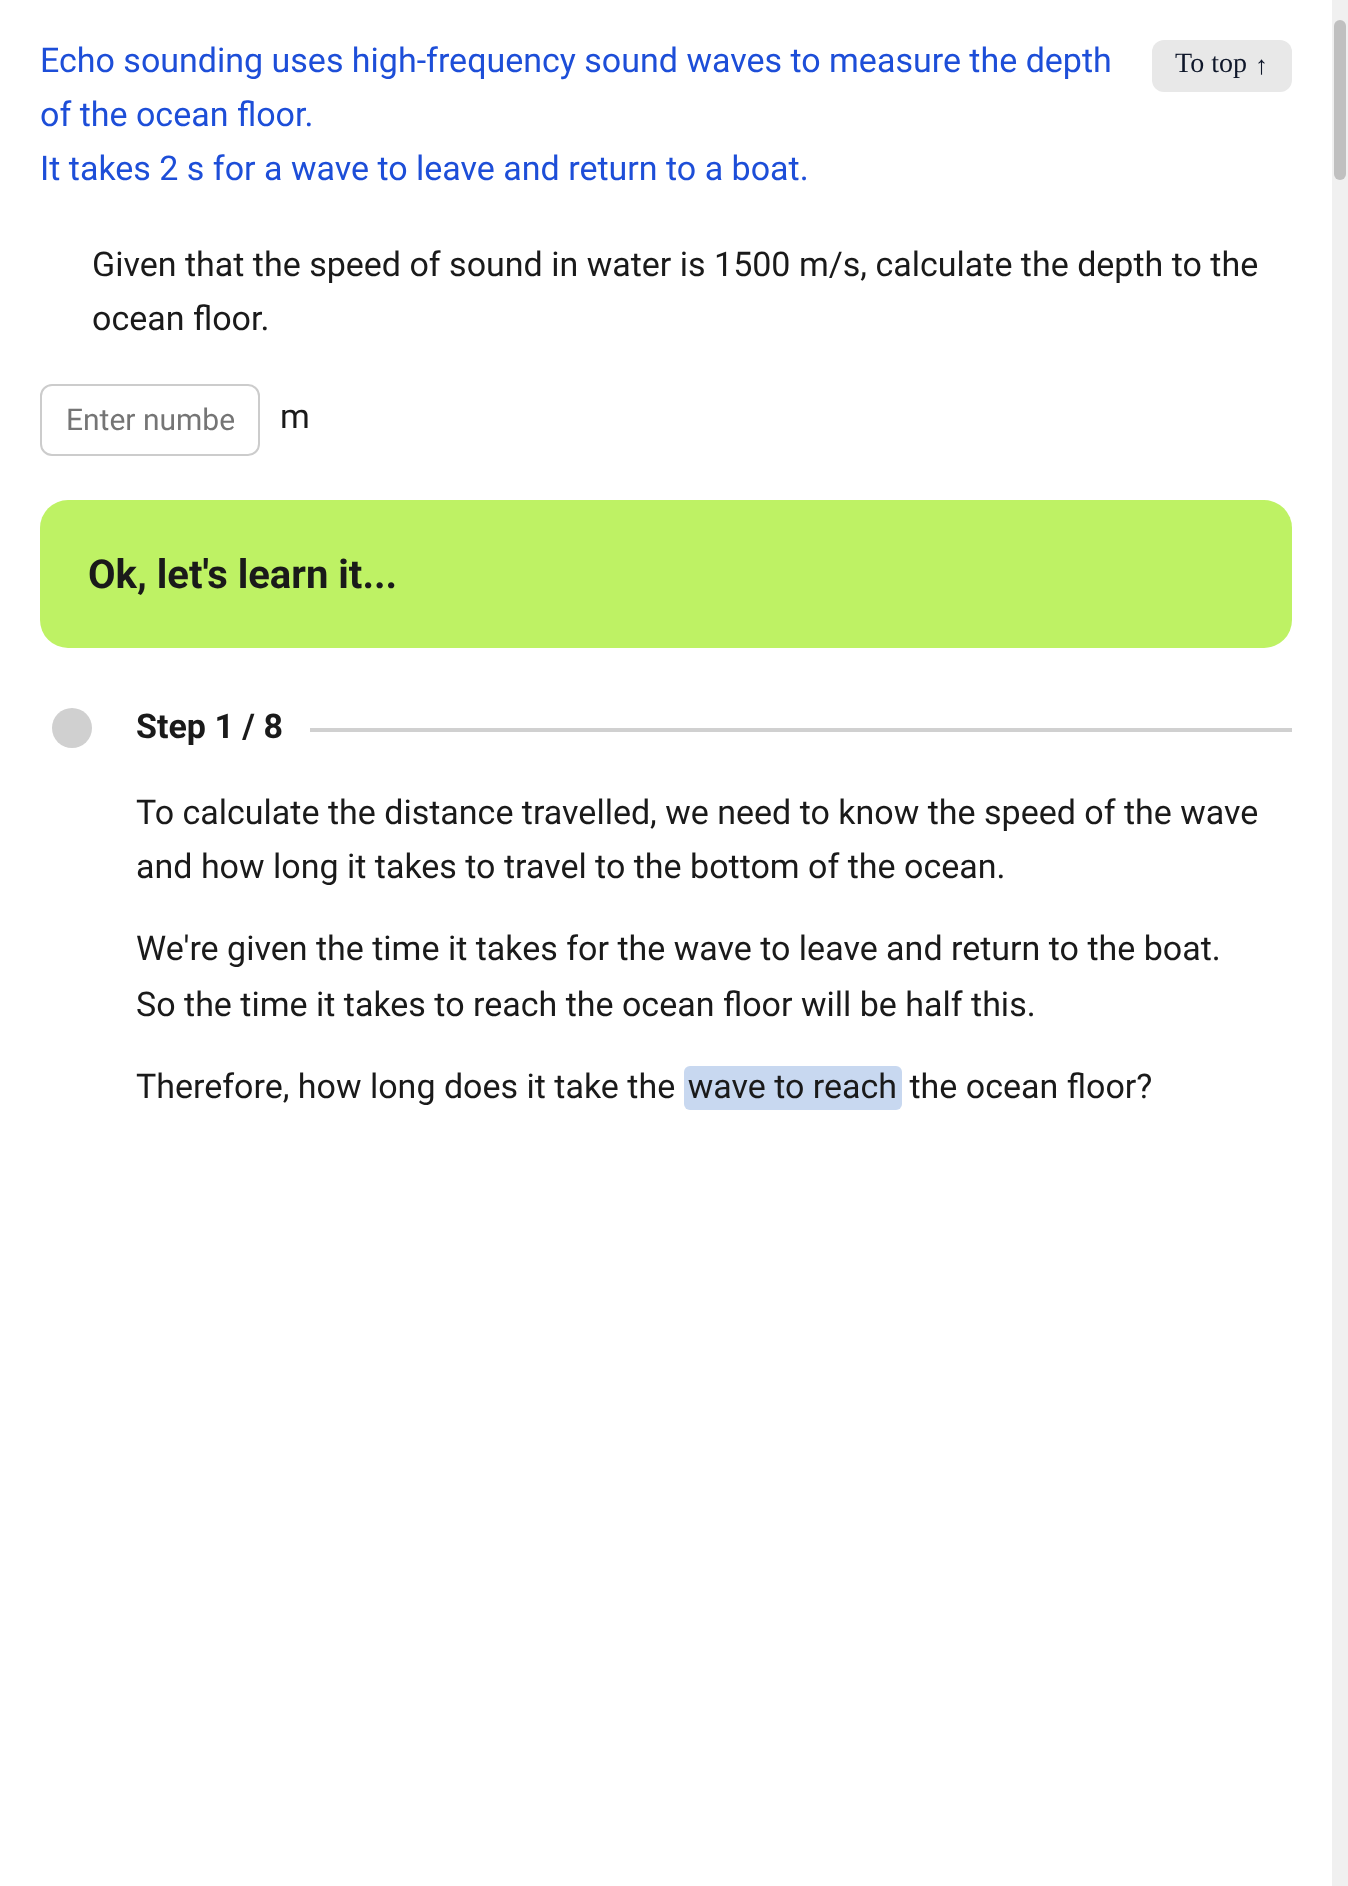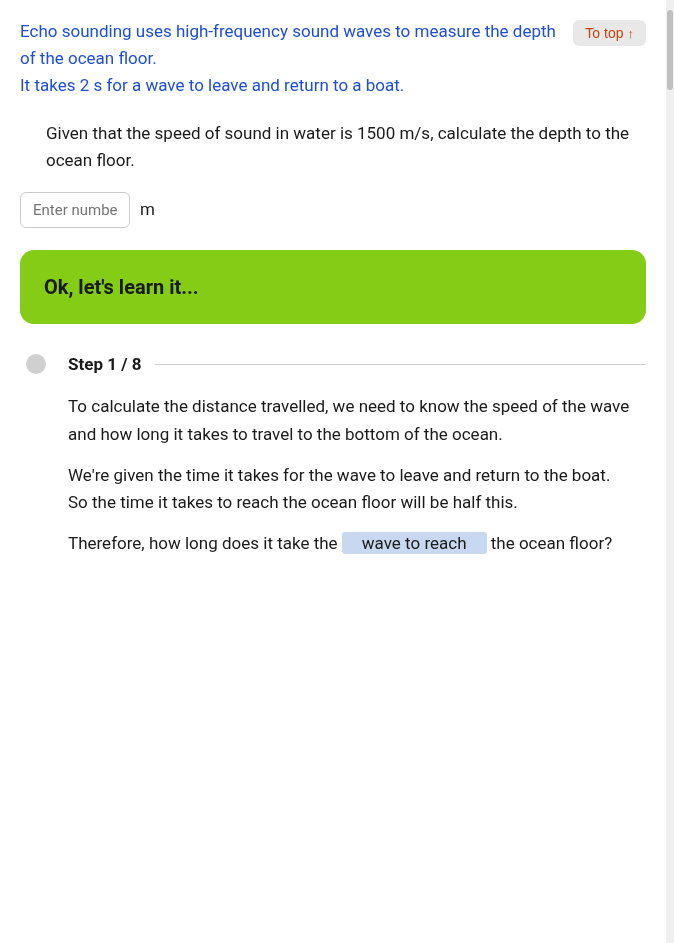--- a/index.html
+++ b/index.html
@@ -59,23 +59,23 @@
 
     .to-top-button {
       display: inline-flex;
       align-items: flex-end;
       gap: 4px;
       background: #e8e8e8;
       border: none;
       border-radius: 6px;
       padding: 5px 12px;
       font-size: 14px;
-      color: #c2410c;
+      color: #0f172a;
       cursor: pointer;
-      font-family: Liberation Sans, sans-serif;
+      font-family: Liberation Serif, serif;
       float: right;
       margin-left: 10px;
       margin-top: 2px;
     }
 
     .to-top-button .arrow-up {
       font-size: 13px;
     }
 
     .given-text {
@@ -105,21 +105,21 @@
       outline: none;
     }
 
     .unit-label {
       font-size: 17px;
       color: #1a1a1a;
     }
 
     
     .learn-banner {
-      background: #84cc16;
+      background: #bef264;
       border-radius: 14px;
       padding: 22px 24px;
       margin-bottom: 28px;
     }
 
     .learn-banner-text {
       font-size: 20px;
       font-weight: 700;
       color: #1a1a1a;
     }
@@ -186,21 +186,21 @@
       margin-bottom: 14px;
     }
 
     .step-body p:last-child {
       margin-bottom: 0;
     }
 
     .highlight-text {
       background: #c8d8f0;
       border-radius: 3px;
-      padding: 1px 20px;
+      padding: 1px 2px;
       text-align: right;
     }
 
     .clearfix::after {
       content: '';
       display: table;
       clear: both;
     }
   </style>
 </head>

